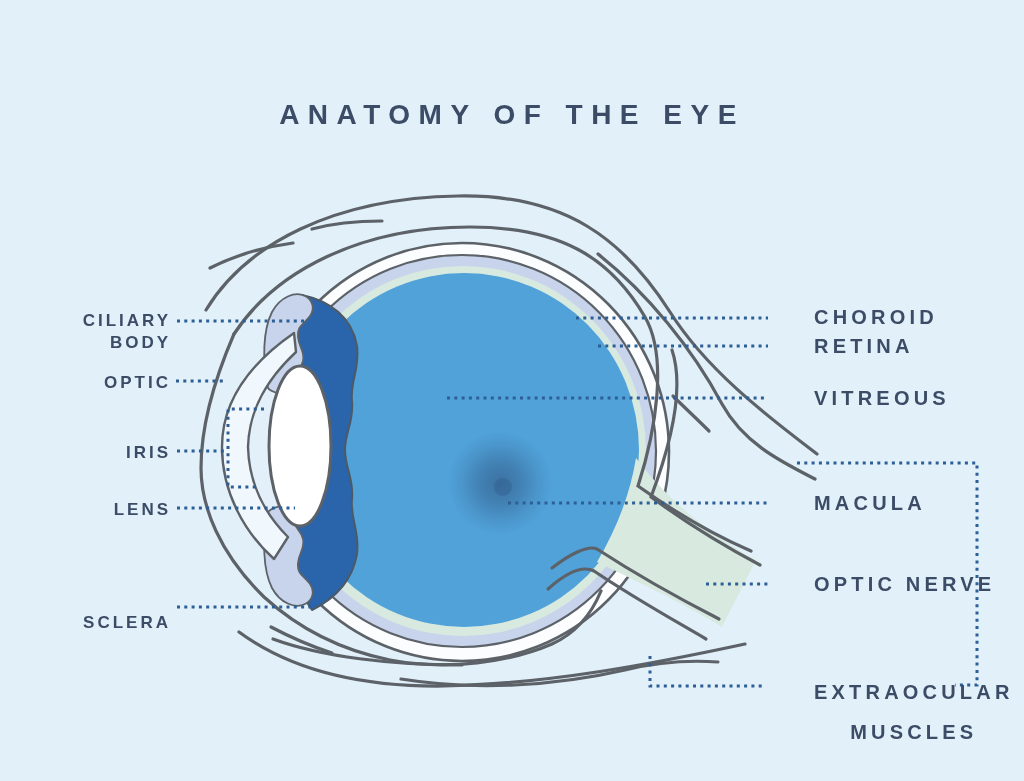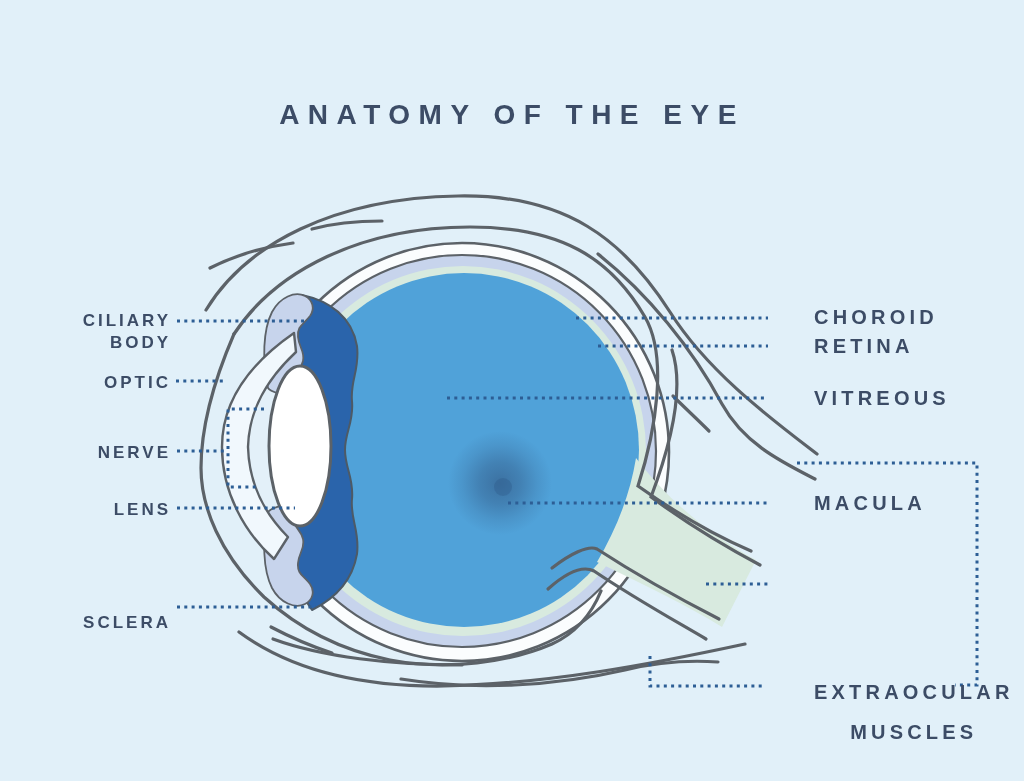--- a/index.html
+++ b/index.html
@@ -103,24 +103,25 @@
     <path class="leader" d="M 706,584 H 768"></path>
     <path class="leader" d="M 797,463 H 977 V 685 H 955"></path>
     <path class="leader" d="M 650,656 V 686 H 766"></path>
   </svg>
 
   <div class="page-title">ANATOMY OF THE EYE</div>
 
   <div class="lbl left two" style="top:310px">CILIARY
 BODY</div>
   <div class="lbl left" style="top:372px">OPTIC</div>
-  <div class="lbl left" style="top:442px">NERVE</div>
+  <div class="lbl left" style="top:442px">IRIS</div>
   <div class="lbl left" style="top:499px">LENS</div>
   <div class="lbl left" style="top:612px">SCLERA</div>
 
   <div class="lbl right" style="top:305px">CHOROID</div>
   <div class="lbl right" style="top:334px">RETINA</div>
   <div class="lbl right" style="top:386px">VITREOUS</div>
   <div class="lbl right" style="top:491px">MACULA</div>
+  <div class="lbl right" style="top:572px">OPTIC NERVE</div>
   <div class="lbl right two-right" style="top:672px">EXTRAOCULAR
 MUSCLES</div>
 
 </div>
 
 </body></html>

